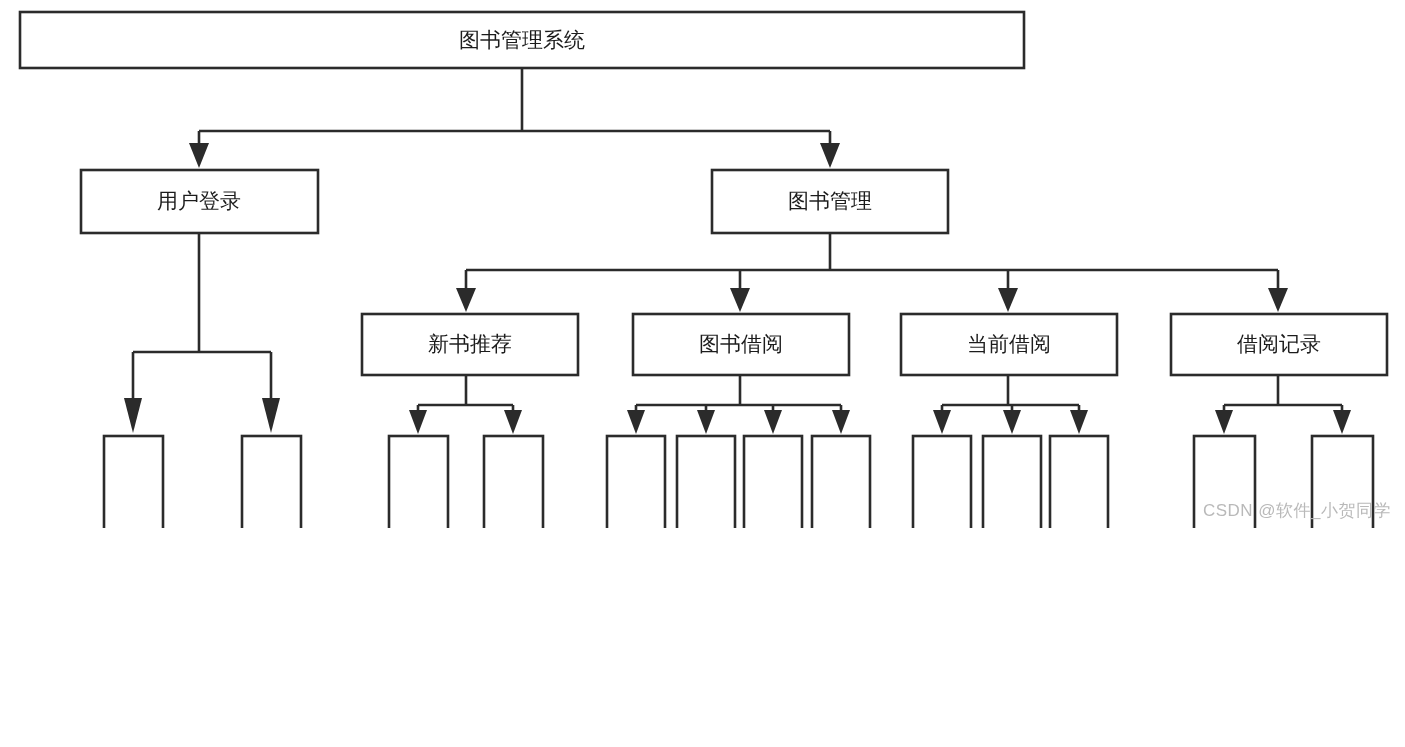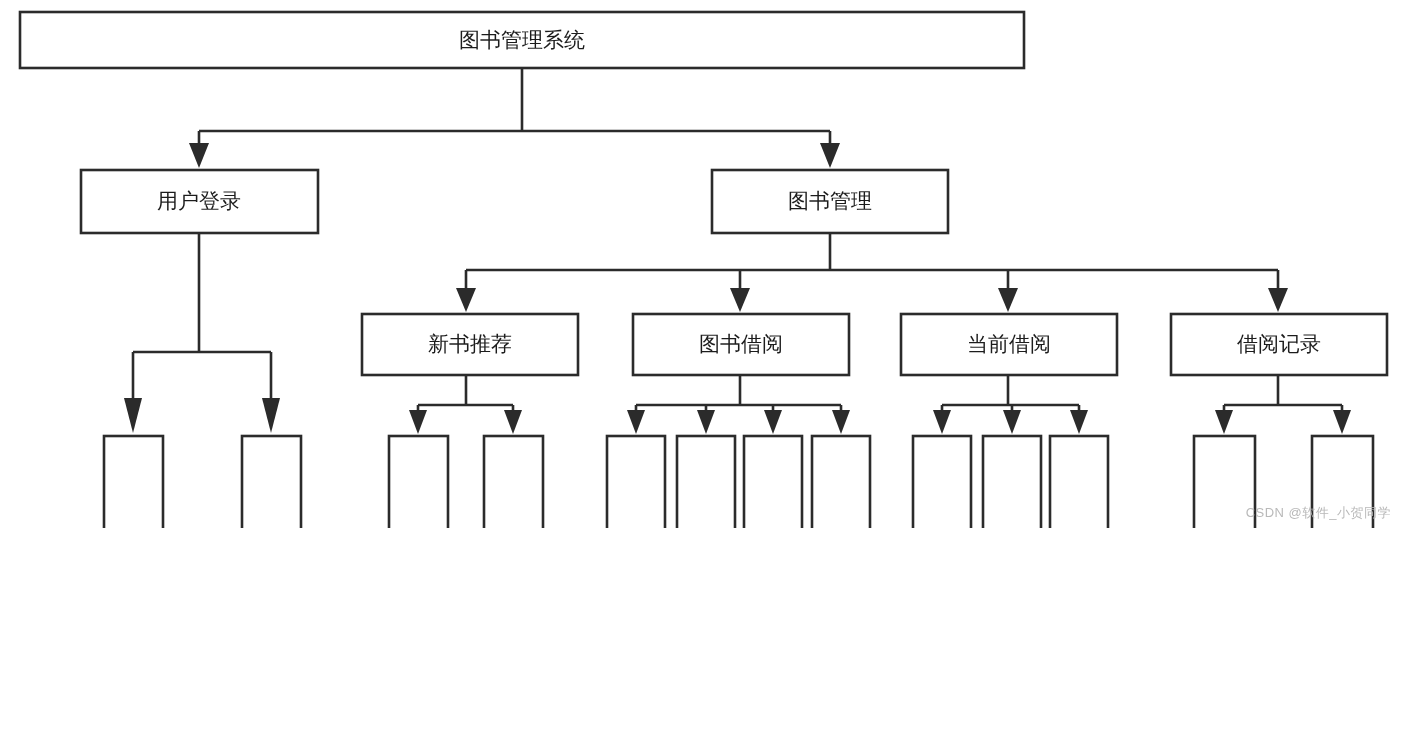--- a/index.html
+++ b/index.html
@@ -59,21 +59,21 @@
     letter-spacing: 2px;
     color: #1c1c1c;
     white-space: nowrap;
     pointer-events: none;
   }
   .watermark {
     position: absolute;
     right: 14px;
     bottom: 6px;
     font-family: "Liberation Sans", "DejaVu Sans", sans-serif;
-    font-size: 13px;
+    font-size: 17px;
     color: #b9b9b9;
     letter-spacing: 0.5px;
     user-select: none;
   }
 </style>
 </head>
 <body>
 
 <div id="stage">
 

